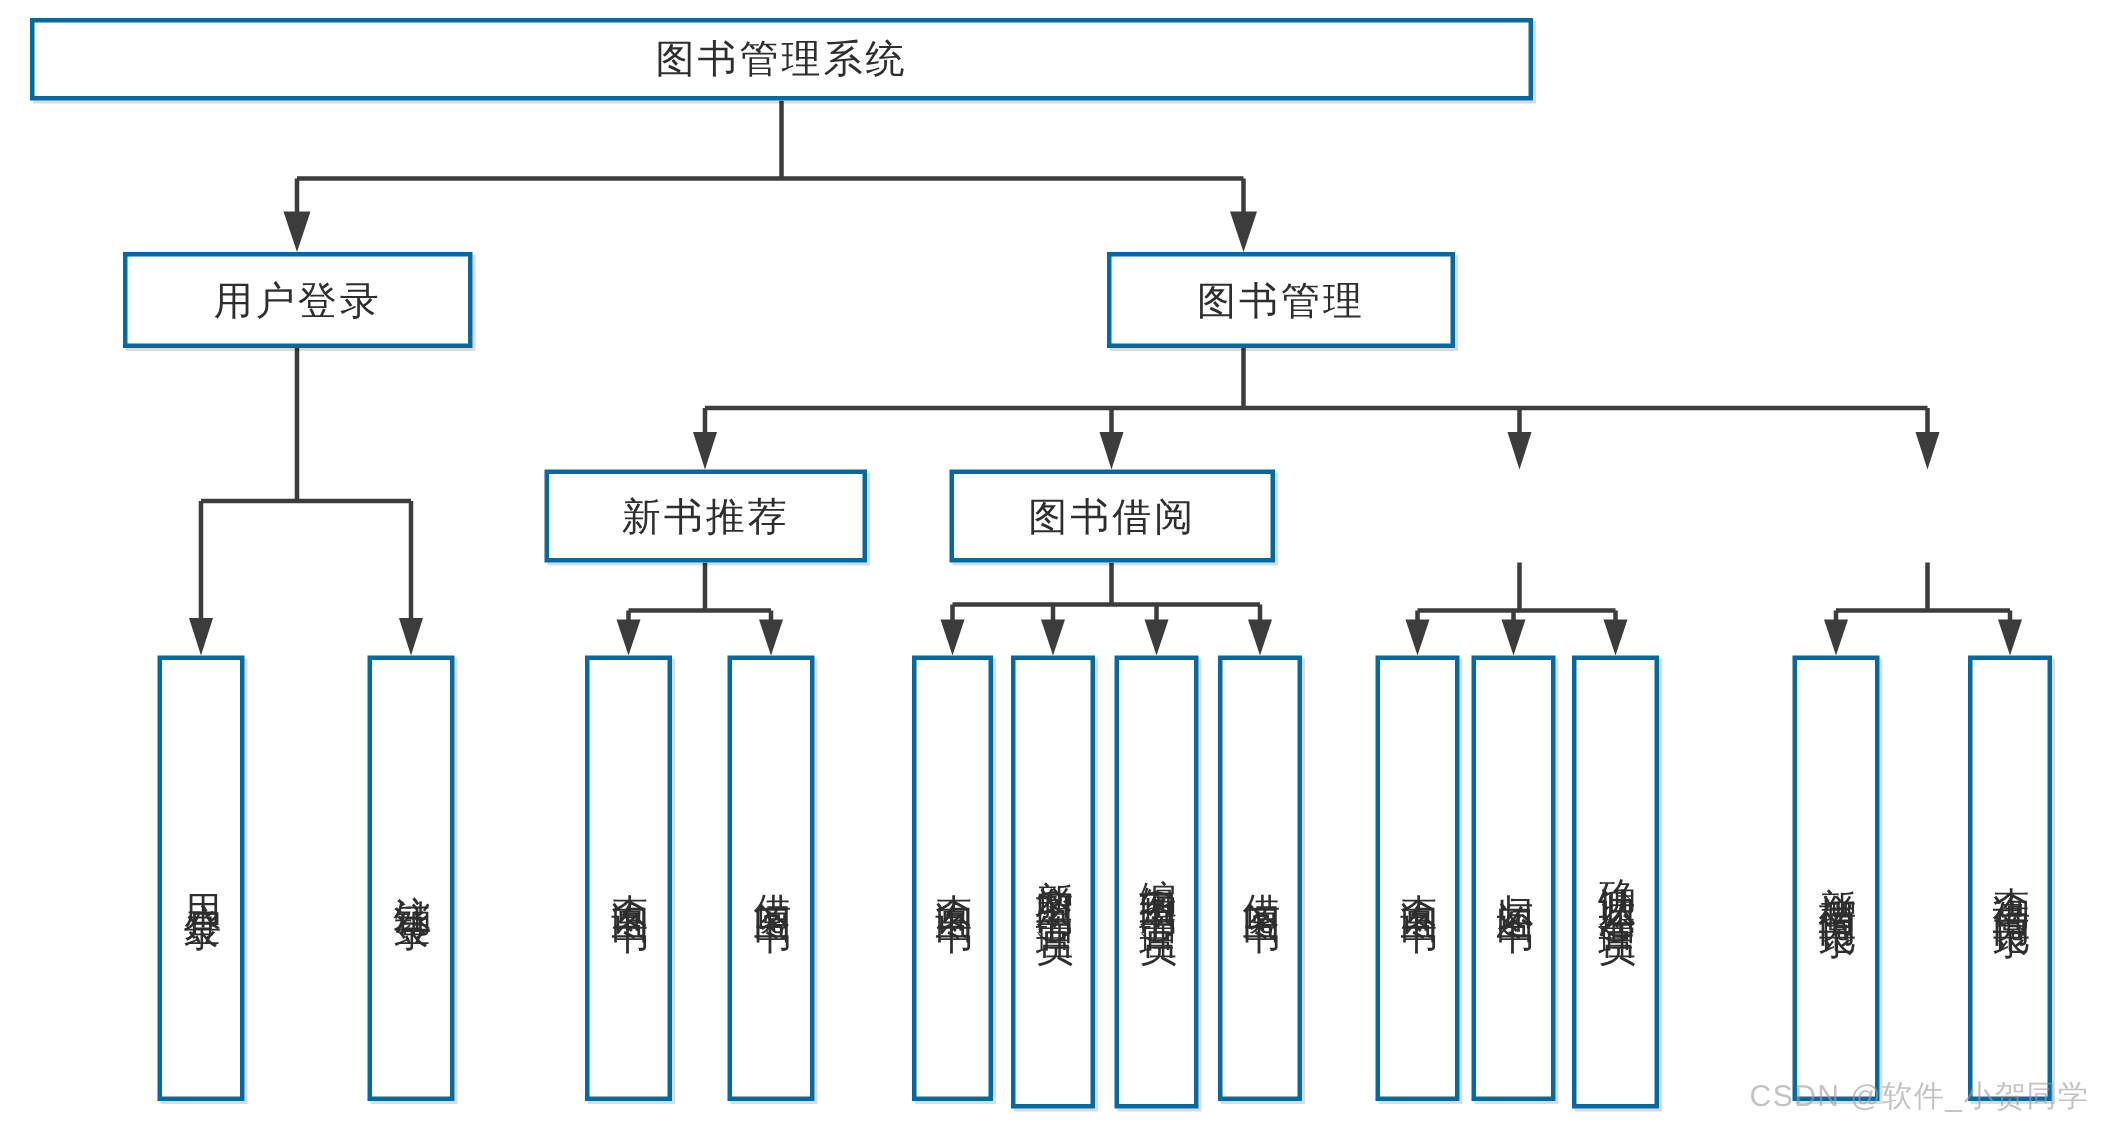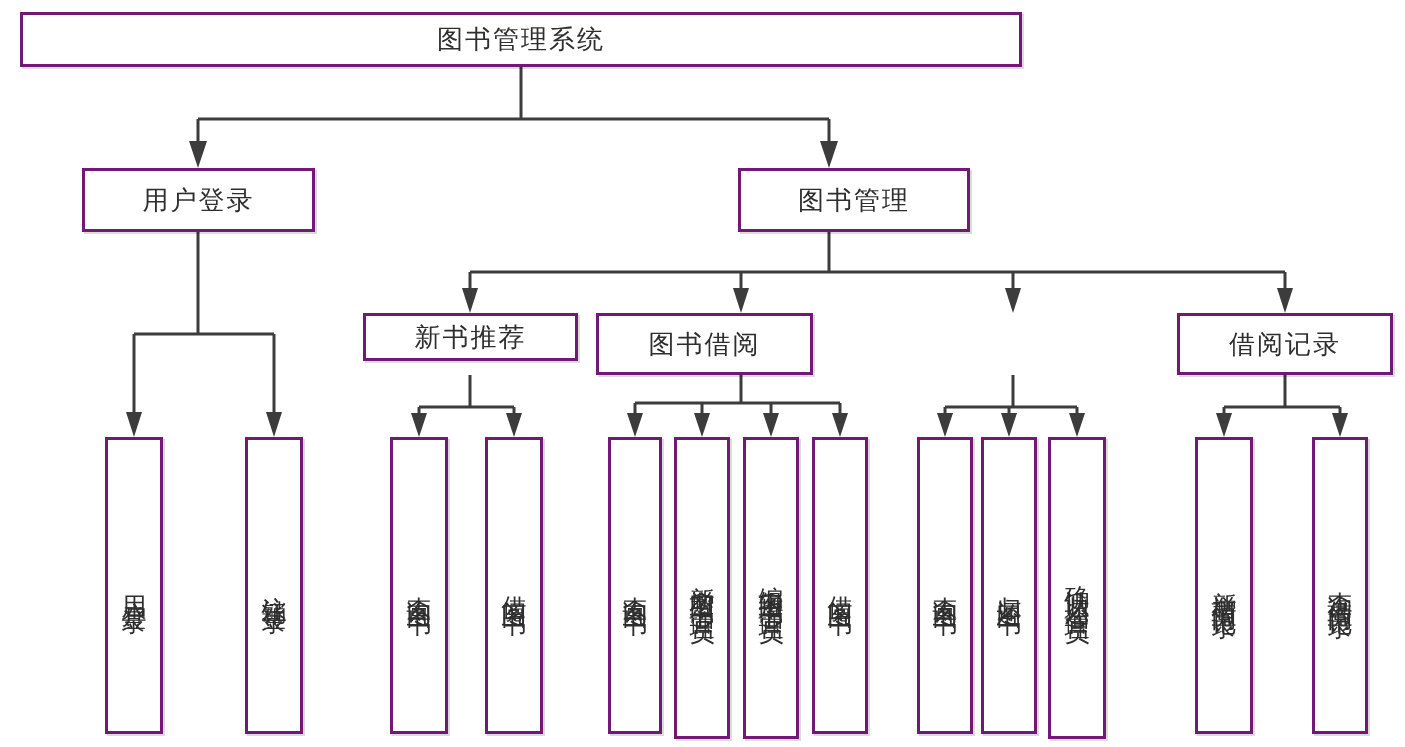--- a/index.html
+++ b/index.html
@@ -2,36 +2,36 @@
 <html><head>
 <meta charset="utf-8">
 <style>
   html,body{margin:0;padding:0;background:#ffffff;}
   #stage{
     position:relative;width:1405px;height:747px;background:#ffffff;overflow:hidden;
     font-family:"Liberation Sans", sans-serif;
   }
   #wires{position:absolute;left:0;top:0;z-index:1;}
   .node{
-    position:absolute;background:#ffffff;border:3px solid #701a75;box-sizing:border-box;
+    position:absolute;background:#ffffff;border:3px solid #0369a1;box-sizing:border-box;
     display:flex;align-items:center;justify-content:center;
     color:#2e2e2e;z-index:2;box-shadow:2px 2px 0 rgba(0,0,0,0.14);
   }
   .h{font-size:26px;letter-spacing:2px;white-space:nowrap;}
   .leaf{
     top:437px;height:297px;font-size:25px;
     writing-mode:vertical-rl;text-orientation:mixed;letter-spacing:5px;
     line-height:1;
   }
   .tall{height:302px;}
   #n-root{left:20px;top:12px;width:1002px;height:55px;}
   #n-l2a{left:82px;top:168px;width:233px;height:64px;}
   #n-l2b{left:713px;top:168px;width:232px;height:64px;margin-left:25px;}
-  #n-l3a{left:363px;top:313px;width:215px;height:48px;}
-  #n-l3b{left:596px;top:313px;width:217px;height:62px;}
+  #n-l3a{left:363px;top:313px;width:215px;height:62px;}
+  #n-l3b{left:633px;top:313px;width:217px;height:62px;}
   #n-l3c{left:906px;top:313px;width:214px;height:62px;}
   #n-l3d{left:1177px;top:313px;width:216px;height:62px;}
   #lf-a1{left:105px;width:58px;}
   #lf-a2{left:245px;width:58px;}
   #lf-b1{left:390px;width:58px;}
   #lf-b2{left:485px;width:58px;}
   #lf-c1{left:608px;width:54px;}
   #lf-c2{left:674px;width:56px;}
   #lf-c3{left:743px;width:56px;}
   #lf-c4{left:812px;width:56px;}
@@ -114,23 +114,20 @@
   <div class="node h" id="n-l2b">
     <span>图书管理</span>
   </div>
 
   <div class="node h" id="n-l3a">
     <span>新书推荐</span>
   </div>
   <div class="node h" id="n-l3b">
     <span>图书借阅</span>
   </div>
-  <div class="node h" id="n-l3d">
-    <span>借阅记录</span>
-  </div>
 
   <div class="node leaf" id="lf-a1">
     <span>用户登录</span>
   </div>
   <div class="node leaf" id="lf-a2">
     <span>注销登录</span>
   </div>
 
   <div class="node leaf" id="lf-b1">
     <span>查询图书</span>
@@ -162,13 +159,14 @@
     <span>确认归还（管理员）</span>
   </div>
 
   <div class="node leaf" id="lf-e1">
     <span>新增借阅记录</span>
   </div>
   <div class="node leaf" id="lf-e2">
     <span>查询借阅记录</span>
   </div>
 
+  <div id="watermark">CSDN @软件_小贺同学</div>
 </div>
 
 </body></html>

